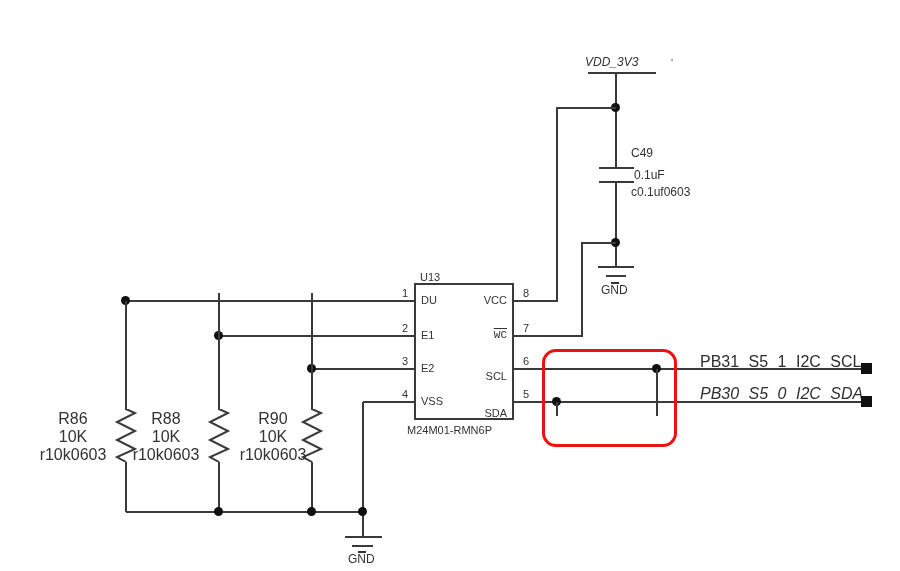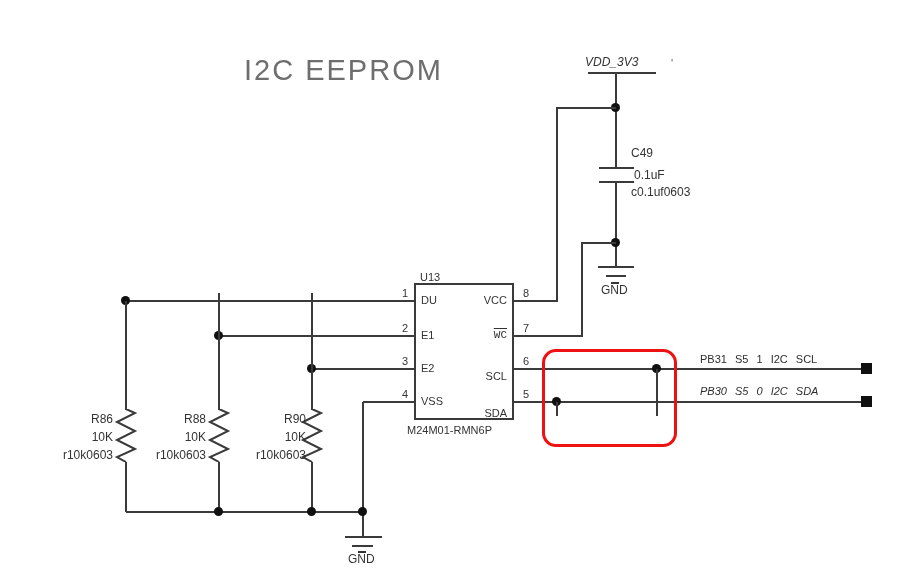--- a/index.html
+++ b/index.html
@@ -17,37 +17,36 @@
   .title{position:absolute;left:244px;top:54px;font-size:29px;letter-spacing:2px;
          color:#6e6e6e;font-weight:400;white-space:nowrap;}
   .chip{position:absolute;left:414px;top:283px;width:100px;height:137px;
         border:2px solid #3a3a3a;box-sizing:border-box;background:#fff;}
   .pinnum{position:absolute;width:18px;font-size:11px;color:#333;}
   .pn-l{text-align:right;left:390px;}
   .pn-r{text-align:left;left:523px;}
   .pinlbl-l{position:absolute;left:421px;font-size:11px;color:#333;}
   .pinlbl-r{position:absolute;left:445px;width:62px;text-align:right;font-size:11px;color:#333;}
   .ovl{text-decoration:overline;}
-  .rlabels{position:absolute;width:80px;text-align:right;font-size:12px;line-height:18px;
+  .rlabels{position:absolute;width:80px;text-align:center;font-size:16px;line-height:18px;
            color:#333;top:410px;}
-  .netlbl{position:absolute;left:700px;font-size:11px;color:#2e2e2e;word-spacing:5px;white-space:nowrap;}
+  .netlbl{position:absolute;left:700px;font-size:16px;color:#2e2e2e;word-spacing:5px;white-space:nowrap;}
   .term{position:absolute;left:861px;width:11px;height:11px;background:#101010;}
   .nbar{position:absolute;height:2px;background:#333;}
   .redbox{position:absolute;left:542px;top:349px;width:135px;height:98px;
           border:3px solid #ee1111;border-radius:14px;box-sizing:border-box;}
   .annot{position:absolute;left:517px;top:453px;font-size:18px;font-weight:bold;
          color:#ee0000;white-space:nowrap;}
   .zig{position:absolute;top:409px;}
 </style>
 </head>
 <body>
 
 <div class="canvas">
 
-  <div class="title">I2C EEPROM</div>
 
   <div class="lbl" style="left:585px;top:56px;font-style:italic;">VDD_3V3</div>
   <div class="lbl sm" style="left:671px;top:57px;color:#555;">'</div>
   <div class="h" style="left:588px;top:72px;width:68px;"></div>
   <div class="v" style="left:615px;top:73px;height:95px;"></div>
   <div class="dot" style="left:611px;top:103px;"></div>
   <div class="h" style="left:556px;top:107px;width:60px;"></div>
   <div class="v" style="left:556px;top:108px;height:194px;"></div>
 
   <div class="h" style="left:599px;top:167px;width:35px;"></div>
@@ -130,21 +129,21 @@
     <div>R88</div>
     <div>10K</div>
     <div>r10k0603</div>
   </div>
 
   <div class="v" style="left:311px;top:293px;height:117px;"></div>
   <svg class="zig" style="left:300px;" width="24" height="53">
     <polyline points="12,0 21,4 3,13 21,22 3,31 21,40 3,48 12,53" fill="none" stroke="#3a3a3a" stroke-width="2"></polyline>
   </svg>
   <div class="v" style="left:311px;top:462px;height:50px;"></div>
-  <div class="rlabels" style="left:226px;">
+  <div class="rlabels" style="left:233px;">
     <div>R90</div>
     <div>10K</div>
     <div>r10k0603</div>
   </div>
 
   <div class="h" style="left:126px;top:511px;width:238px;"></div>
   <div class="v" style="left:362px;top:402px;height:135px;"></div>
   <div class="dot" style="left:214px;top:507px;"></div>
   <div class="dot" style="left:307px;top:507px;"></div>
   <div class="dot" style="left:358px;top:507px;"></div>

